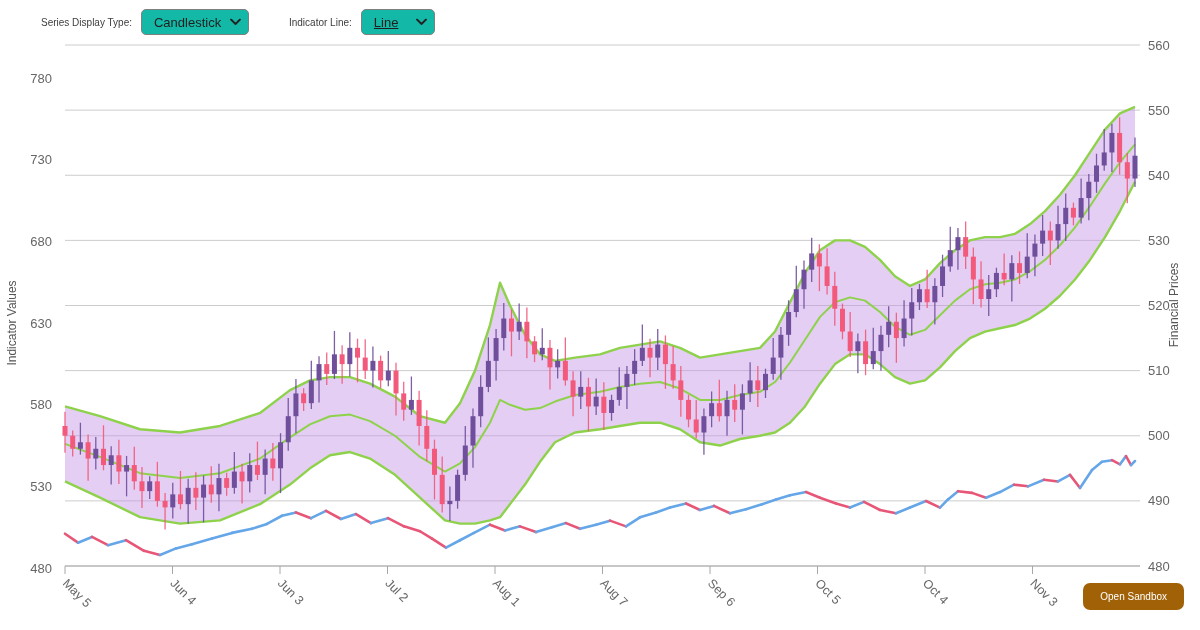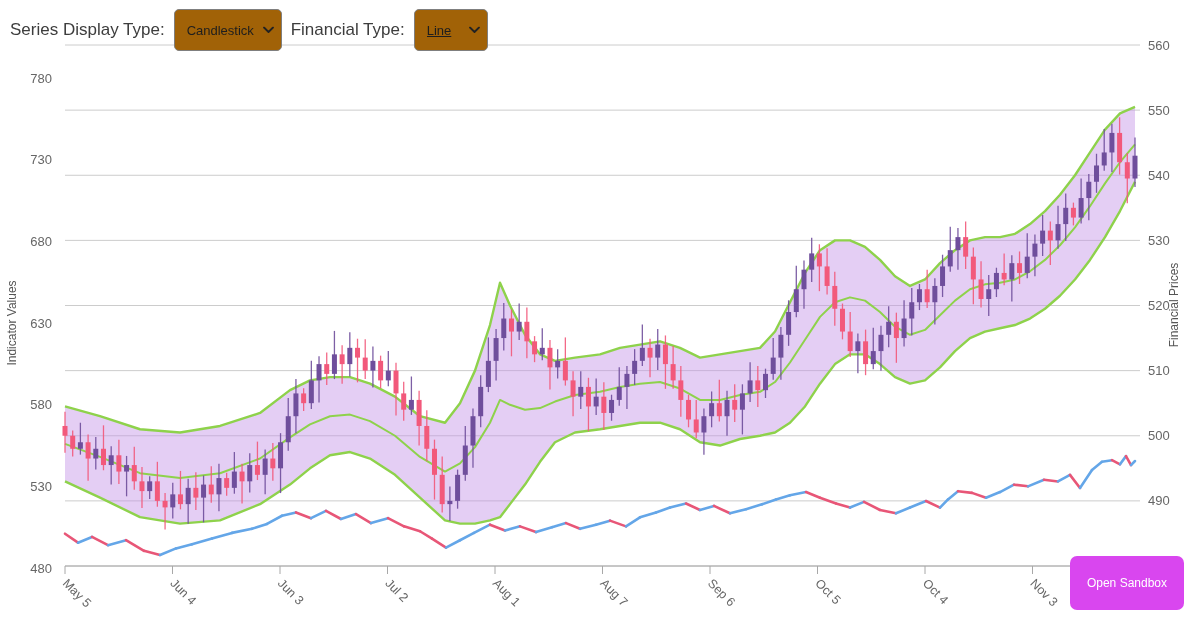--- a/index.html
+++ b/index.html
@@ -1,46 +1,46 @@
 <!DOCTYPE html>
 <html><head>
 <meta charset="utf-8">
 <style>
   html,body{margin:0;padding:0;background:#ffffff;}
   body{width:1200px;height:630px;position:relative;overflow:hidden;
        font-family:"Liberation Sans", sans-serif;}
   .topbar{position:absolute;top:9px;left:10px;display:flex;align-items:center;gap:9px;z-index:5;}
-  .ctl-label{font-size:17px;color:#3d3d3d;}
+  .ctl-label{font-size:10px;color:#3d3d3d;margin-left:31px;}
   .sel-wrap{position:relative;display:inline-block;}
   select{appearance:none;-webkit-appearance:none;-moz-appearance:none;
          font-family:"Liberation Sans", sans-serif;font-size:13px;color:#1e1e1e;
-         background:#a16207;border:1.5px solid #7f7f7f;border-radius:5px;
-         padding:3px 26px 3px 12px;height:42px;outline:none;cursor:pointer;}
+         background:#14b8a6;border:1.5px solid #7f7f7f;border-radius:5px;
+         padding:3px 26px 3px 12px;height:26px;outline:none;cursor:pointer;}
   .chev{position:absolute;right:8px;top:50%;transform:translateY(-50%);pointer-events:none;line-height:0;}
   #chart{position:absolute;left:0;top:0;z-index:1;}
   .sandbox-btn{position:absolute;right:16px;bottom:20px;z-index:9;
-         background:#d946ef;color:#ffffff;border:none;border-radius:7px;
-         padding:20px 17px;font-size:12px;font-family:"Liberation Sans", sans-serif;cursor:pointer;}
+         background:#a16207;color:#ffffff;border:none;border-radius:7px;
+         padding:8px 17px;font-size:10px;font-family:"Liberation Sans", sans-serif;cursor:pointer;}
 </style>
 </head>
 <body>
 
 <div class="topbar">
   <span class="ctl-label">Series Display Type:</span>
   <span class="sel-wrap">
     <select>
       <option>Candlestick</option>
     </select>
     <span class="chev">
       <svg width="11" height="7" viewBox="0 0 11 7">
           <polyline points="1,1 5.5,5.5 10,1" fill="none" stroke="#222" stroke-width="1.8" stroke-linecap="round" stroke-linejoin="round"></polyline>
         </svg>
     </span>
   </span>
-  <span class="ctl-label">Financial Type:</span>
+  <span class="ctl-label">Indicator Line:</span>
   <span class="sel-wrap">
     <select style="min-width:74px;text-decoration:underline;">
       <option>Line</option>
     </select>
     <span class="chev">
       <svg width="11" height="7" viewBox="0 0 11 7">
           <polyline points="1,1 5.5,5.5 10,1" fill="none" stroke="#222" stroke-width="1.8" stroke-linecap="round" stroke-linejoin="round"></polyline>
         </svg>
     </span>
   </span>

